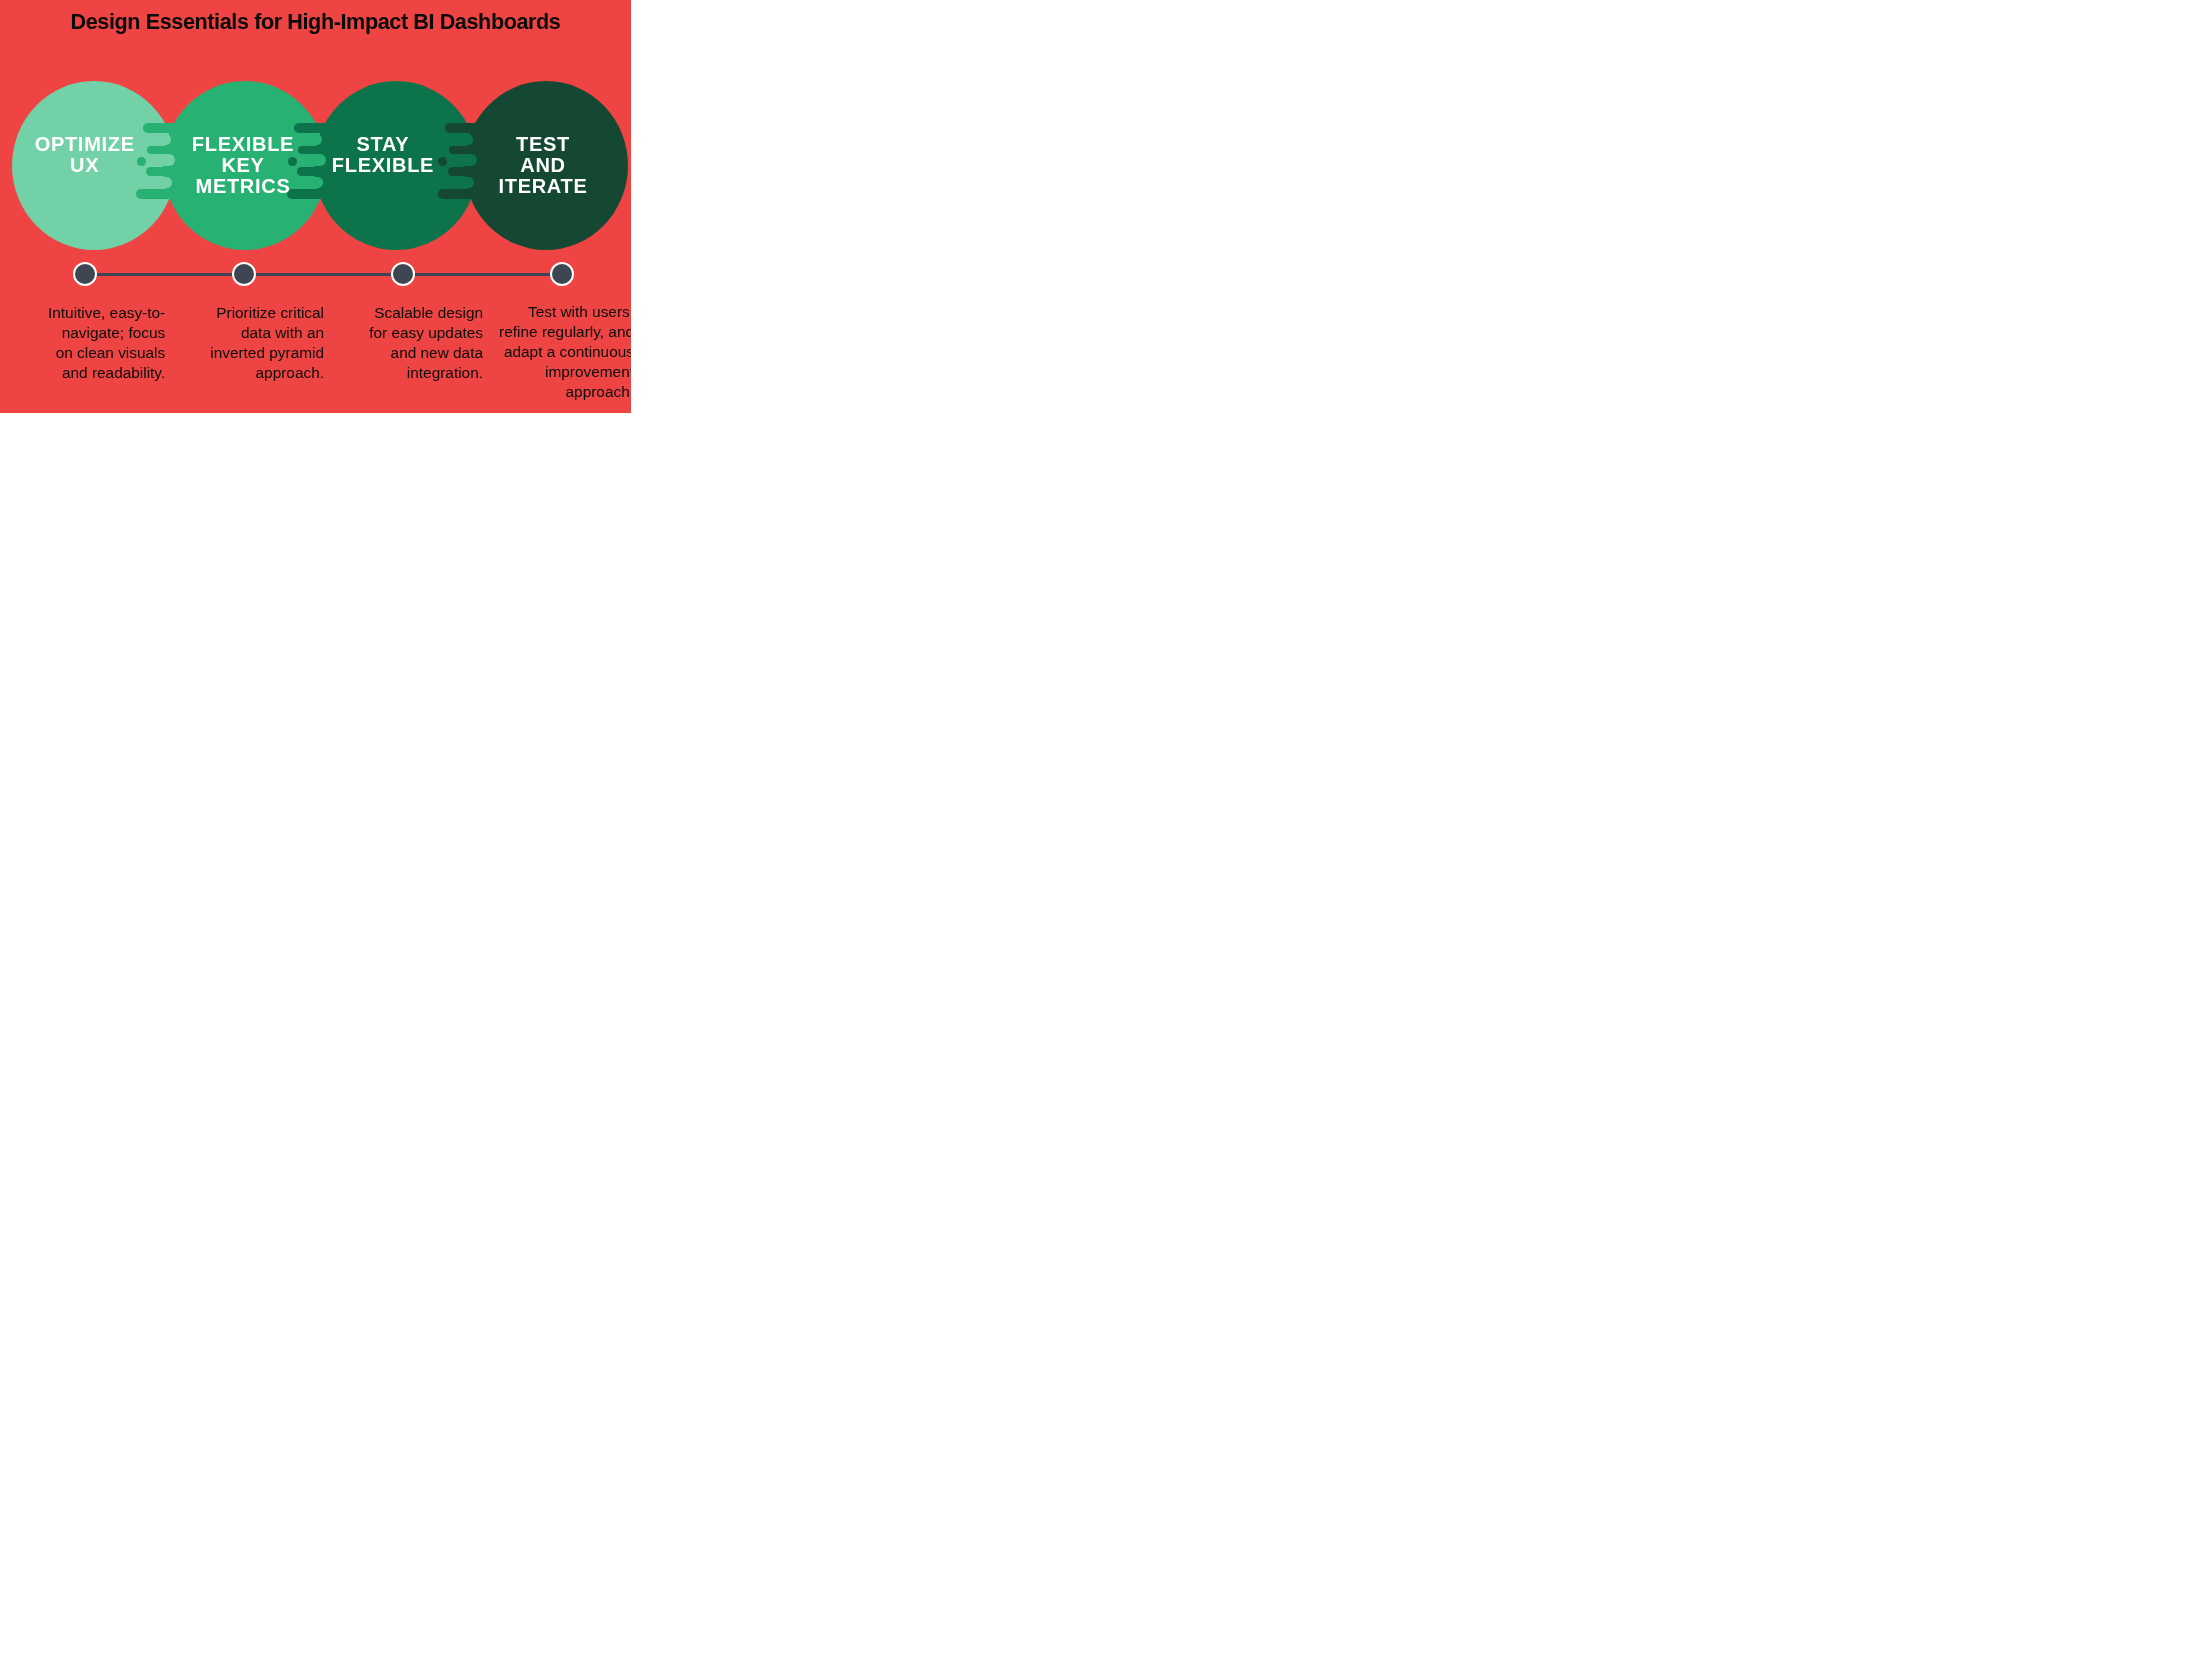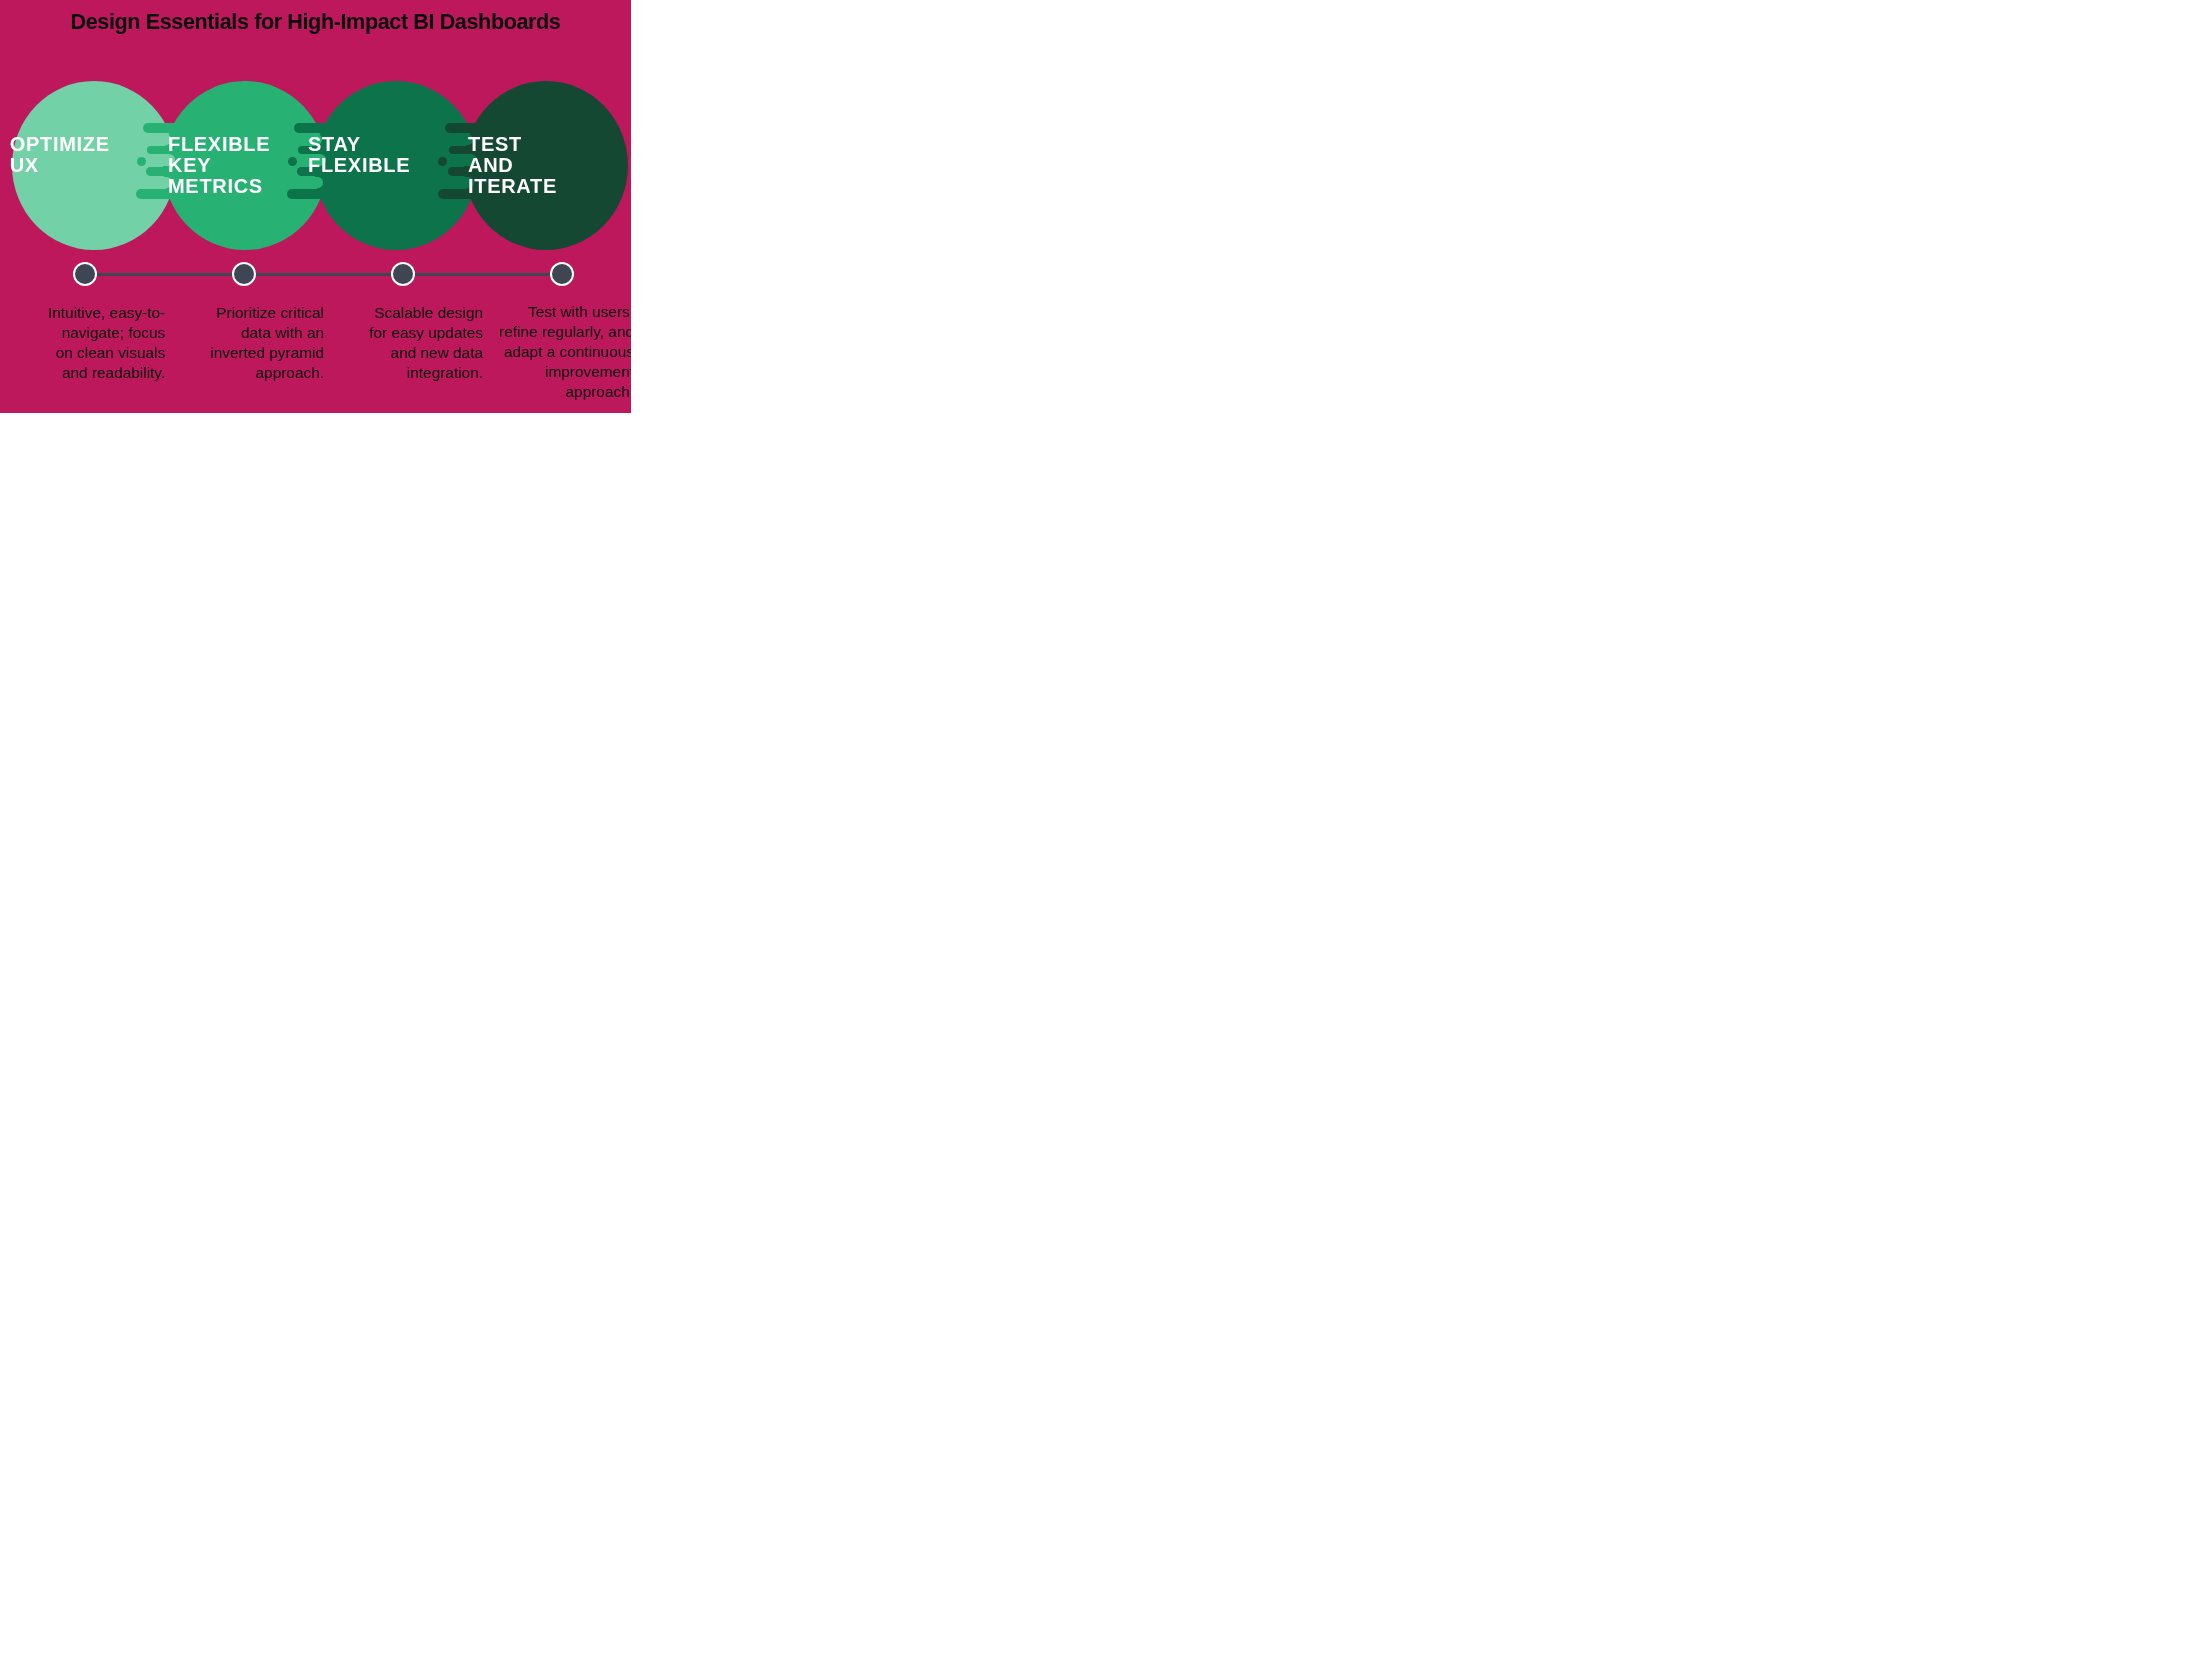--- a/index.html
+++ b/index.html
@@ -1,20 +1,20 @@
 <!DOCTYPE html>
 <html style="font-size:7px"><head>
 <meta charset="utf-8">
 <style>
   html, body { margin: 0; padding: 0; background: #ffffff; }
   #canvas {
     position: relative;
     width: 631px;
     height: 413px;
-    background: #be185d;
+    background: #ef4444;
     overflow: hidden;
     font-family: "Liberation Sans", sans-serif;
   }
   #title {
     position: absolute;
     top: 8.8px;
     left: 0;
     right: 0;
     margin: 0;
     text-align: center;
@@ -30,21 +30,21 @@
   .connector-pill {
     position: absolute;
   }
   .connector-dot {
     position: absolute;
     border-radius: 50%;
   }
   .step-label {
     position: absolute;
     width: 150px;
-    text-align: left;
+    text-align: center;
     white-space: pre-line;
     color: #ffffff;
     font-size: 20px;
     font-weight: 700;
     line-height: 1.04;
     letter-spacing: 0.7px;
   }
   #timeline-line {
     position: absolute;
     height: 3.1px;

